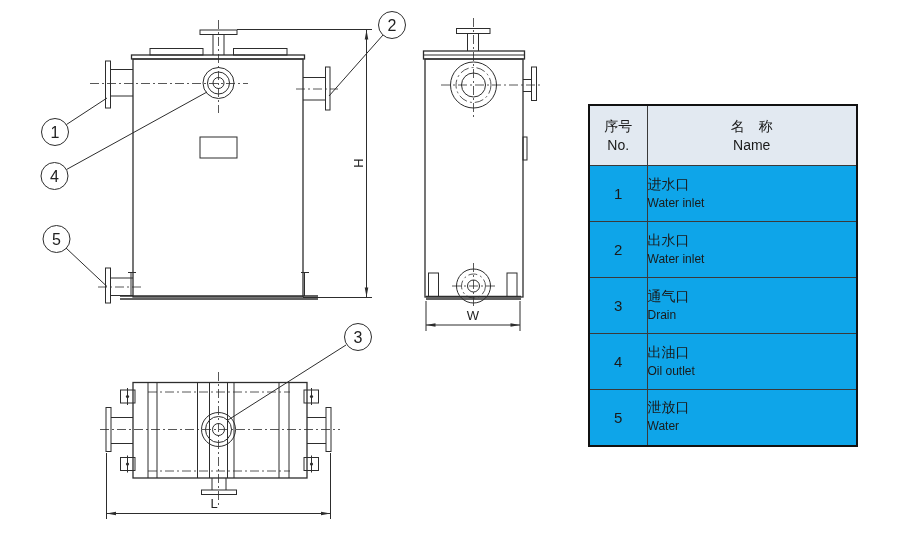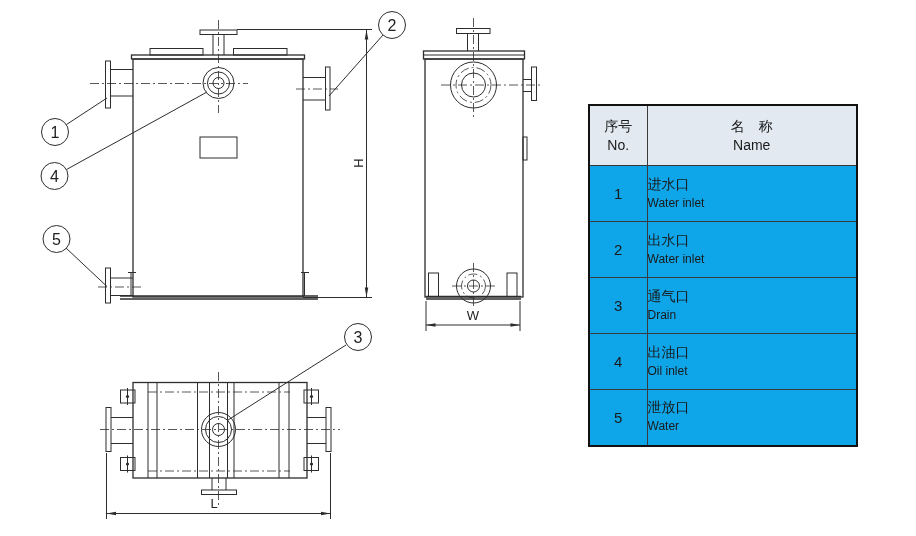--- a/index.html
+++ b/index.html
@@ -308,21 +308,21 @@
         <td class="cell-no">3</td>
         <td class="cell-name">
           <span class="name-cn">通气口</span>
           <span class="name-en">Drain</span>
         </td>
       </tr>
       <tr>
         <td class="cell-no">4</td>
         <td class="cell-name">
           <span class="name-cn">出油口</span>
-          <span class="name-en">Oil inlet</span>
+          <span class="name-en">Oil outlet</span>
         </td>
       </tr>
       <tr>
         <td class="cell-no">5</td>
         <td class="cell-name">
           <span class="name-cn">泄放口</span>
           <span class="name-en">Water</span>
         </td>
       </tr>
     </tbody>

